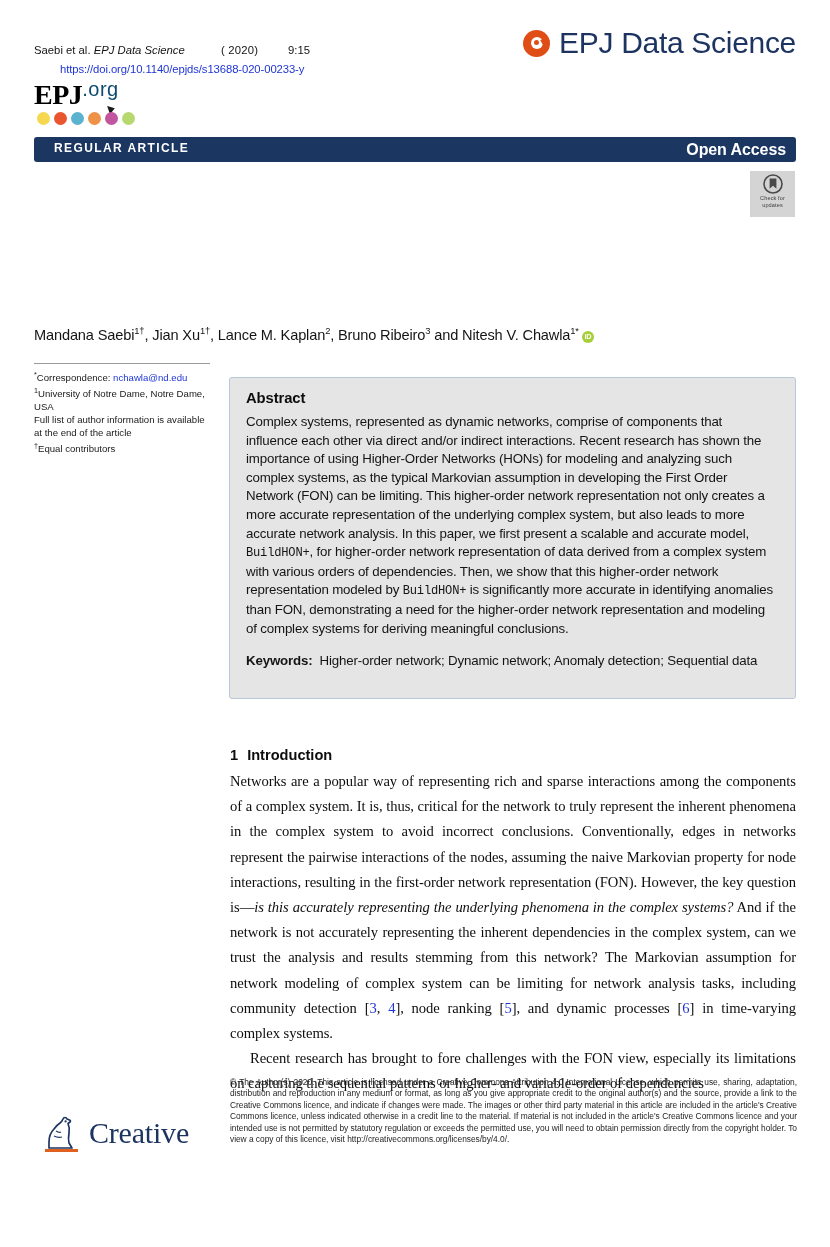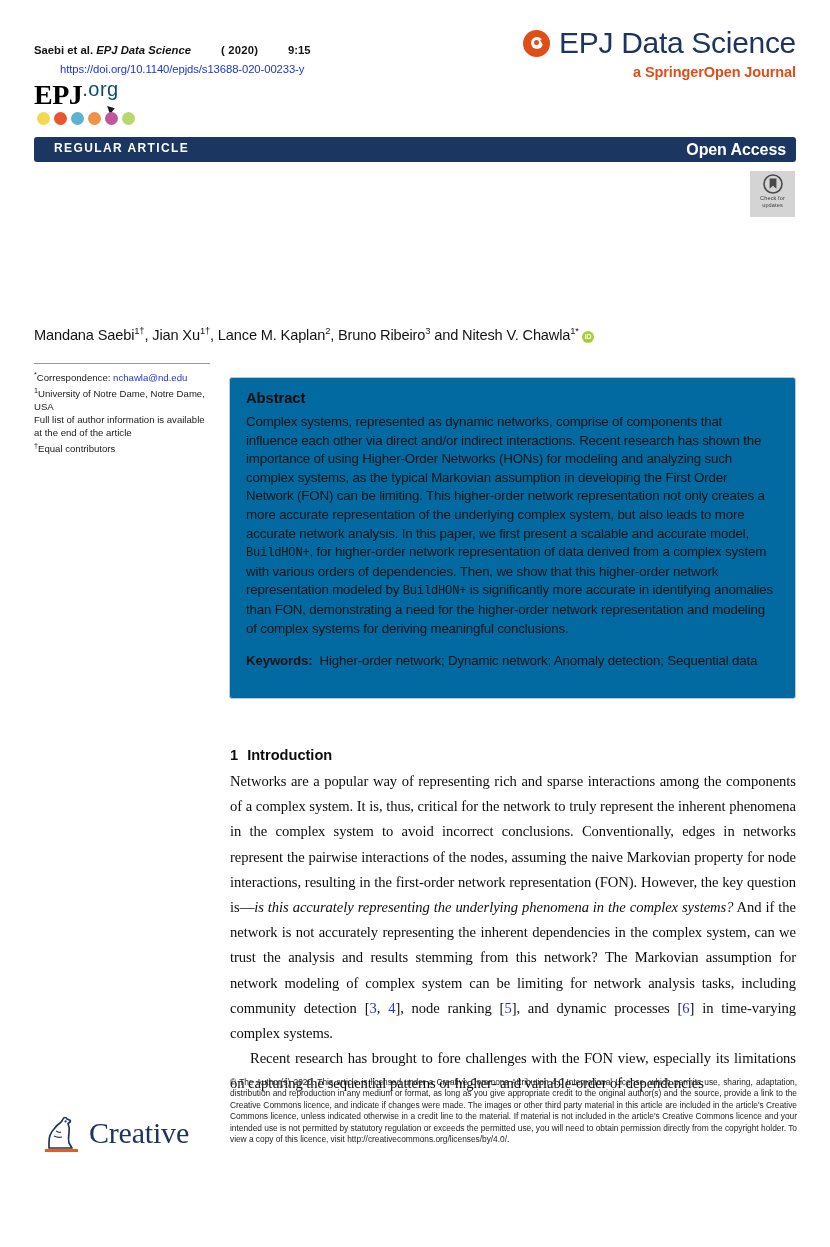--- a/index.html
+++ b/index.html
@@ -28,21 +28,20 @@
     position: absolute;
     left: 34px; top: 44px;
     width: 762px;
   }
   .cite-row {
     position: relative;
     height: 16px;
     font-size: 11.3px;
     color: #141414;
     white-space: nowrap;
-    font-weight: bold;
   }
   .cite-journal { font-style: italic; }
   .cite-volume {
     position: absolute;
     left: 187px; top: 0;
     letter-spacing: 0.2px;
   }
   .cite-issue {
     position: absolute;
     left: 254px; top: 0;
@@ -261,21 +260,21 @@
 
   
   .abstract {
     position: absolute;
     left: 229px; top: 377px;
     width: 567px;
     height: 322px;
     border: 1px solid #b9c7da;
     border-radius: 3px;
     box-sizing: border-box;
-    background: #0369a1;
+    background: #e5e5e5;
   }
   .abstract-inner {
     padding: 12px 18px 0 16px;
   }
   .abstract h2 {
     margin: 0 0 7px 0;
     font-size: 14.8px;
     font-weight: bold;
     color: #0d0d0d;
     letter-spacing: -0.1px;
@@ -388,21 +387,20 @@
     </div>
   </div>
 
   <div class="brand">
     <div class="brand-row">
       <div class="brand-mark">
           <div class="nick"></div>
         </div>
       <div class="brand-title">EPJ Data Science</div>
     </div>
-    <div class="brand-sub">a SpringerOpen Journal</div>
   </div>
 
   <div class="navybar">
     <div class="left">REGULAR ARTICLE</div>
     <div class="right">Open Access</div>
   </div>
 
 
   <div class="crossmark">
     <svg width="20" height="20" viewBox="0 0 20 20">

